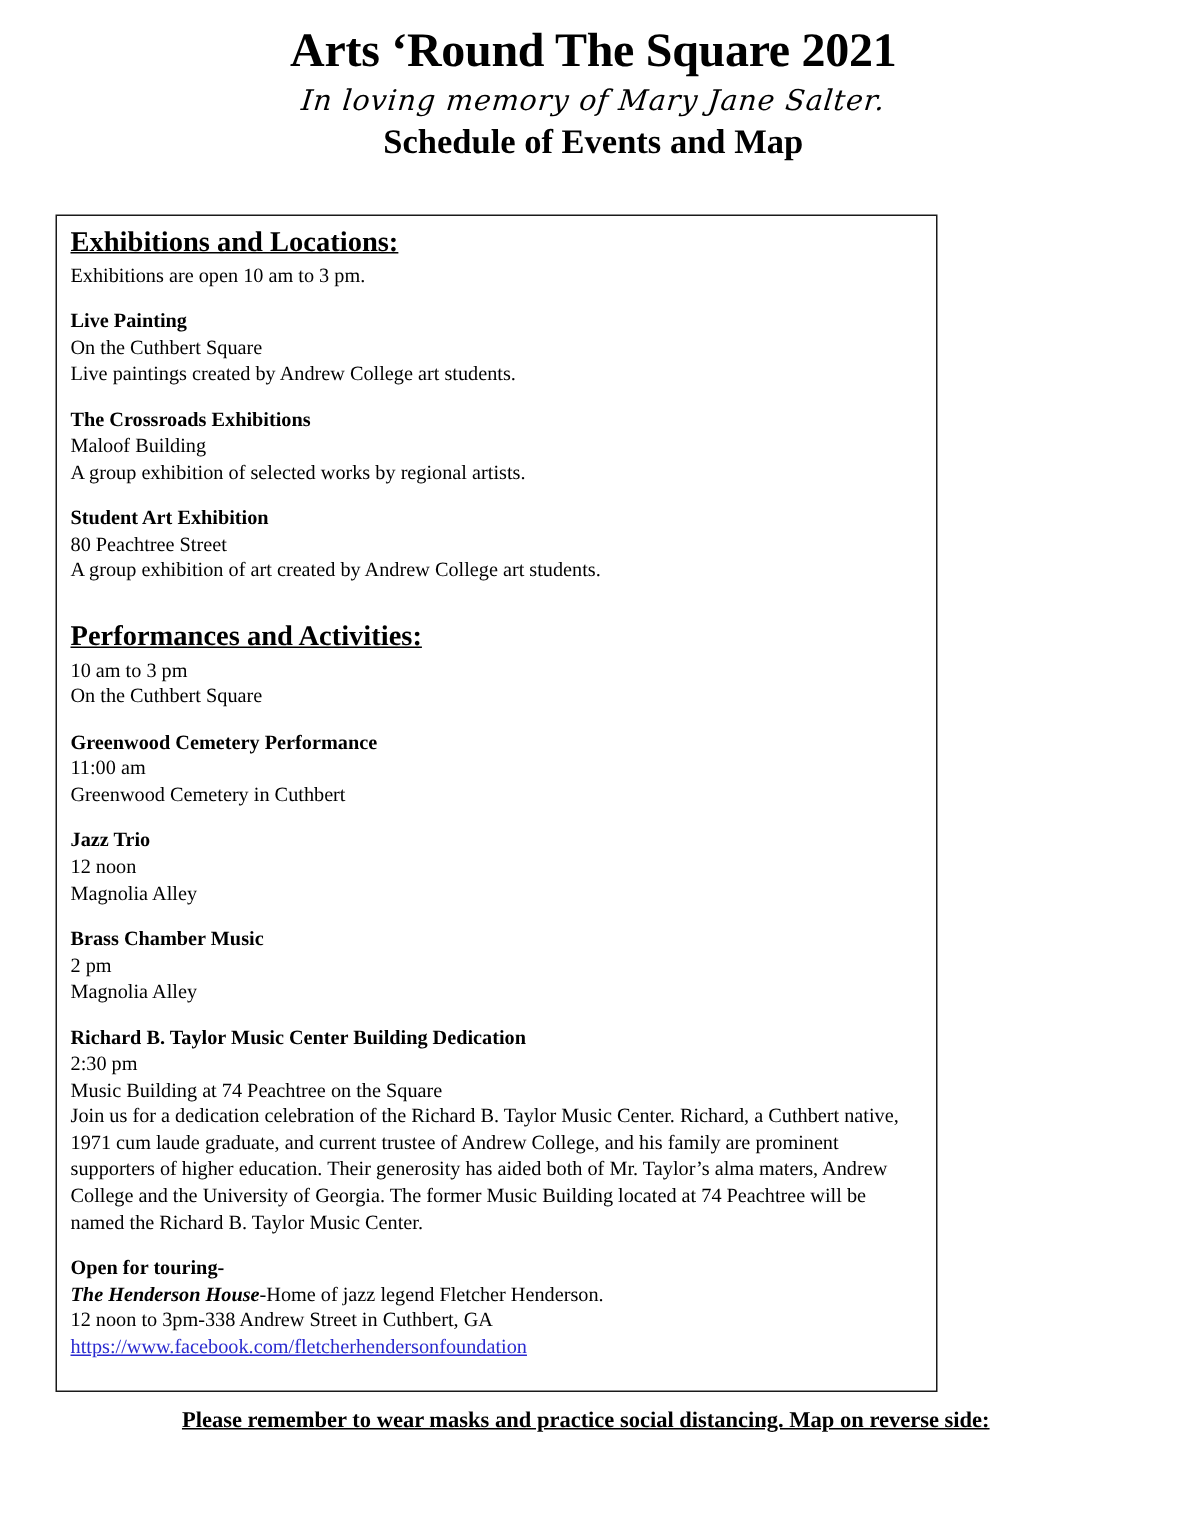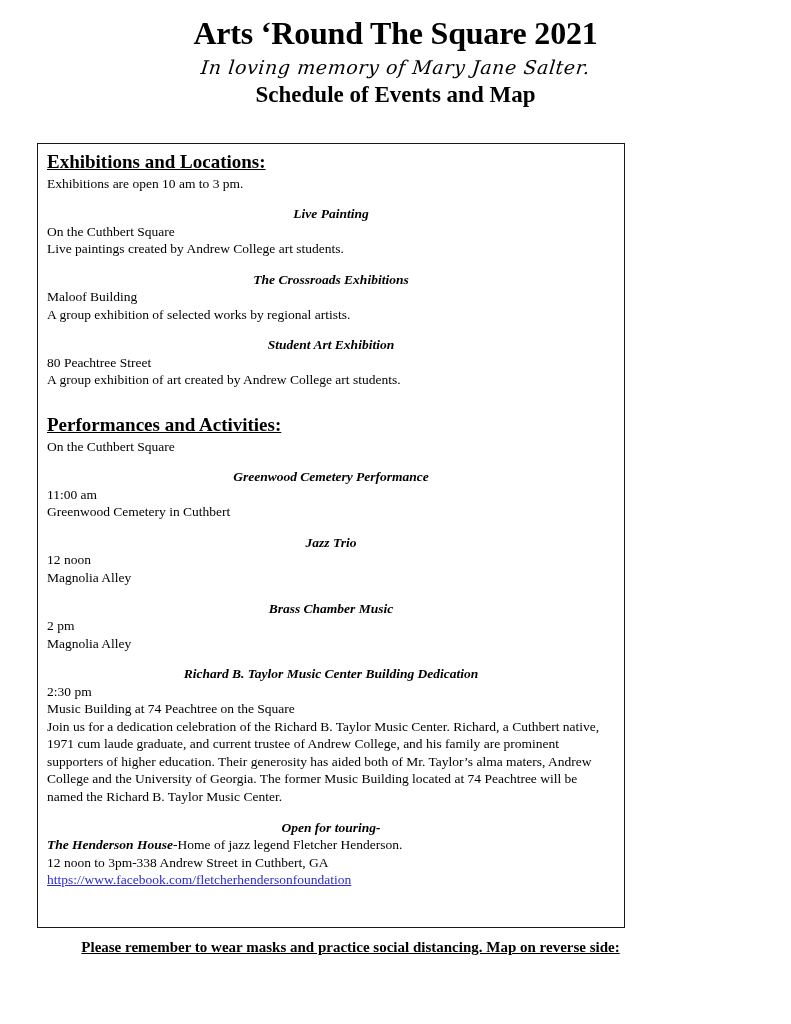--- a/index.html
+++ b/index.html
@@ -83,24 +83,22 @@
 
   .entry {
     margin-top: 13px;
   }
   .entry.tight {
     margin-top: 0;
   }
   .entry-title {
     font-size: 13.5px;
     font-weight: bold;
-    font-style: italic;
-    line-height: 1.3;
-    margin: 0;
-    text-align: center;
+    line-height: 1.3;
+    margin: 0;
   }
   .line {
     font-size: 13.5px;
     line-height: 1.3;
     margin: 0;
   }
   .para {
     font-size: 13.5px;
     line-height: 1.3;
     margin: 0;
@@ -119,20 +117,21 @@
     font-style: italic;
   }
 
   
   .footer {
     position: absolute;
     left: 0;
     top: 938px;
     width: 701px;
     text-align: center;
+    padding-left: 40px;
   }
   .footer-text {
     font-size: 15px;
     font-weight: bold;
     text-decoration: underline;
     margin: 0;
     line-height: 1.3;
   }
 </style>
 </head>
@@ -165,20 +164,21 @@
 
     <div class="entry">
       <div class="entry-title">Student Art Exhibition</div>
       <div class="line">80 Peachtree Street</div>
       <div class="line">A group exhibition of art created by Andrew College art students.</div>
     </div>
 
     <div class="section-head second">Performances and Activities:</div>
 
     <div class="entry tight">
+      <div class="line">10 am to 3 pm</div>
       <div class="line">On the Cuthbert Square</div>
     </div>
 
     <div class="entry">
       <div class="entry-title">Greenwood Cemetery Performance</div>
       <div class="line">11:00 am</div>
       <div class="line">Greenwood Cemetery in Cuthbert</div>
     </div>
 
     <div class="entry">

